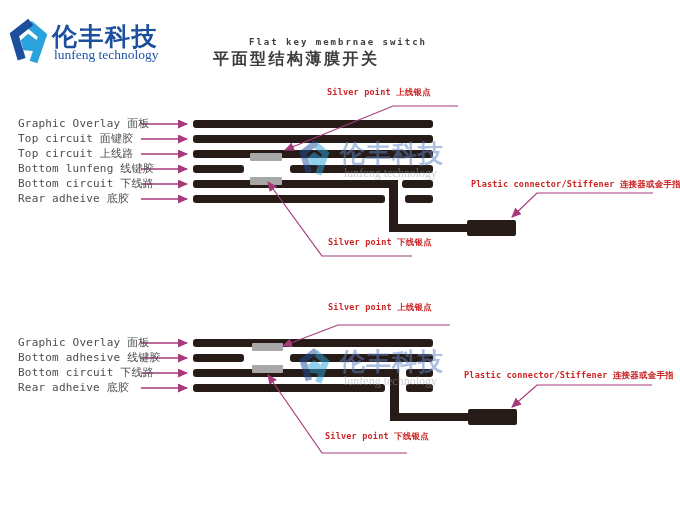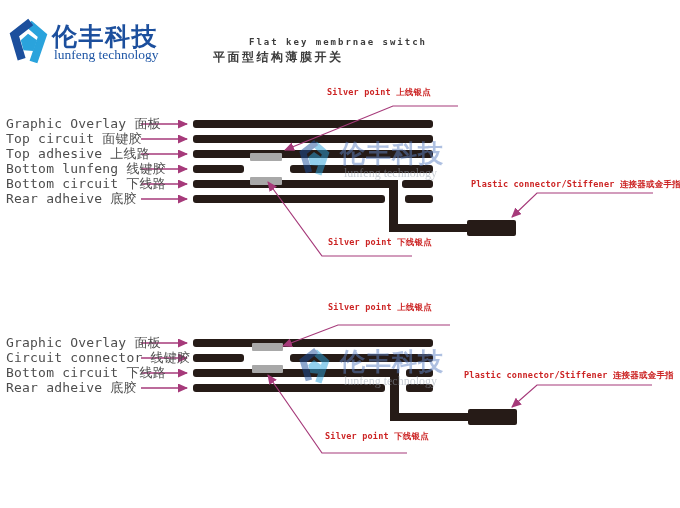--- a/index.html
+++ b/index.html
@@ -8,35 +8,35 @@
 
   
   .logo-icon{position:absolute;left:8px;top:18px;}
   .logo-cn{position:absolute;left:52px;top:20px;font-size:25px;font-weight:bold;
            letter-spacing:1.5px;color:var(--logo-blue-dark,#1c4f9d);
            font-family:"DejaVu Sans",sans-serif;white-space:nowrap;}
   .logo-en{position:absolute;left:54px;top:47px;font-size:13.5px;color:#1d55a5;
            font-family:"Liberation Serif","DejaVu Serif",serif;white-space:nowrap;}
   .title-en{position:absolute;left:213px;top:37px;font-size:9px;font-weight:bold;
             letter-spacing:2px;color:#3c3c3c;white-space:nowrap;padding-left:36px;}
-  .title-zh{position:absolute;left:213px;top:49px;font-size:12px;font-weight:bold;
+  .title-zh{position:absolute;left:213px;top:49px;font-size:16px;font-weight:bold;
             letter-spacing:2.5px;color:#3c3c3c;white-space:nowrap;}
 
   
   .bar{position:absolute;height:8px;background:var(--layer-bar,#261b17);
        border-radius:3px;z-index:2;}
   .silver{position:absolute;height:8px;background:var(--silver-point,#a8a8a8);
           border-radius:1px;z-index:3;}
   .tail-v{position:absolute;width:9px;background:var(--layer-bar,#261b17);z-index:2;}
   .tail-h{position:absolute;height:8px;background:var(--layer-bar,#261b17);z-index:2;}
   .connector{position:absolute;height:16px;background:var(--layer-bar,#261b17);
              border-radius:2px;z-index:2;}
 
-  .layer-label{position:absolute;left:6px;width:119px;text-align:center;
-               font-size:13px;line-height:10px;letter-spacing:0.2px;
+  .layer-label{position:absolute;left:18px;width:119px;text-align:left;
+               font-size:11px;line-height:10px;letter-spacing:0.2px;
                color:var(--label-gray,#4d4d4d);white-space:nowrap;z-index:6;}
   .red-note{position:absolute;font-size:8.5px;font-weight:bold;letter-spacing:0.2px;
             color:var(--annotation-red,#cc2424);white-space:nowrap;z-index:6;}
 
   .leads{position:absolute;left:0;top:0;z-index:4;}
   .leads path.lead{fill:none;stroke:var(--arrow-magenta,#a63a7a);stroke-width:1.2;}
   .leads line.layer-arrow{stroke:var(--arrow-magenta,#a63a7a);stroke-width:1.6;}
   #arr path{fill:var(--arrow-magenta,#a63a7a);}
 
   
@@ -61,21 +61,21 @@
     <polygon class="logo-light-fill" points="22,17 32,24 28,36 17,35 14,24"></polygon>
   </svg>
   <div class="logo-cn">伦丰科技</div>
   <div class="logo-en">lunfeng technology</div>
 
   <div class="title-en">Flat key membrnae switch</div>
   <div class="title-zh">平面型结构薄膜开关</div>
 
   <div class="layer-label" style="top:119px">Graphic Overlay 面板</div>
   <div class="layer-label" style="top:134px">Top circuit 面键胶</div>
-  <div class="layer-label" style="top:149px">Top adhesive 上线路</div>
+  <div class="layer-label" style="top:149px">Top circuit 上线路</div>
   <div class="layer-label" style="top:164px">Bottom lunfeng 线键胶</div>
   <div class="layer-label" style="top:179px">Bottom circuit 下线路</div>
   <div class="layer-label" style="top:194px">Rear adheive 底胶</div>
 
   <div class="bar" style="left:193px;top:120px;width:240px"></div>
   <div class="bar" style="left:193px;top:135px;width:240px"></div>
   <div class="bar" style="left:193px;top:150px;width:240px"></div>
   <div class="bar" style="left:193px;top:165px;width:51px"></div>
   <div class="bar" style="left:290px;top:165px;width:143px"></div>
   <div class="bar" style="left:193px;top:180px;width:205px"></div>
@@ -97,21 +97,21 @@
     <svg width="32" height="39" viewBox="0 0 44 52">
       <path class="logo-light-stroke" d="M23,6 L38,19 L28,48"></path>
       <path class="logo-dark-stroke" d="M25,4 L7,18 L15,45"></path>
       <polygon class="logo-light-fill" points="22,17 32,24 28,36 17,35 14,24"></polygon>
     </svg>
     <div class="wm-cn">伦丰科技</div>
     <div class="wm-en">lunfeng technology</div>
   </div>
 
   <div class="layer-label" style="top:338px">Graphic Overlay 面板</div>
-  <div class="layer-label" style="top:353px">Circuit connector 线键胶</div>
+  <div class="layer-label" style="top:353px">Bottom adhesive 线键胶</div>
   <div class="layer-label" style="top:368px">Bottom circuit 下线路</div>
   <div class="layer-label" style="top:383px">Rear adheive 底胶</div>
 
   <div class="bar" style="left:193px;top:339px;width:240px"></div>
   <div class="bar" style="left:193px;top:354px;width:51px"></div>
   <div class="bar" style="left:290px;top:354px;width:143px"></div>
   <div class="bar" style="left:193px;top:369px;width:206px"></div>
   <div class="bar" style="left:406px;top:369px;width:27px"></div>
   <div class="bar" style="left:193px;top:384px;width:192px"></div>
   <div class="bar" style="left:406px;top:384px;width:27px"></div>

